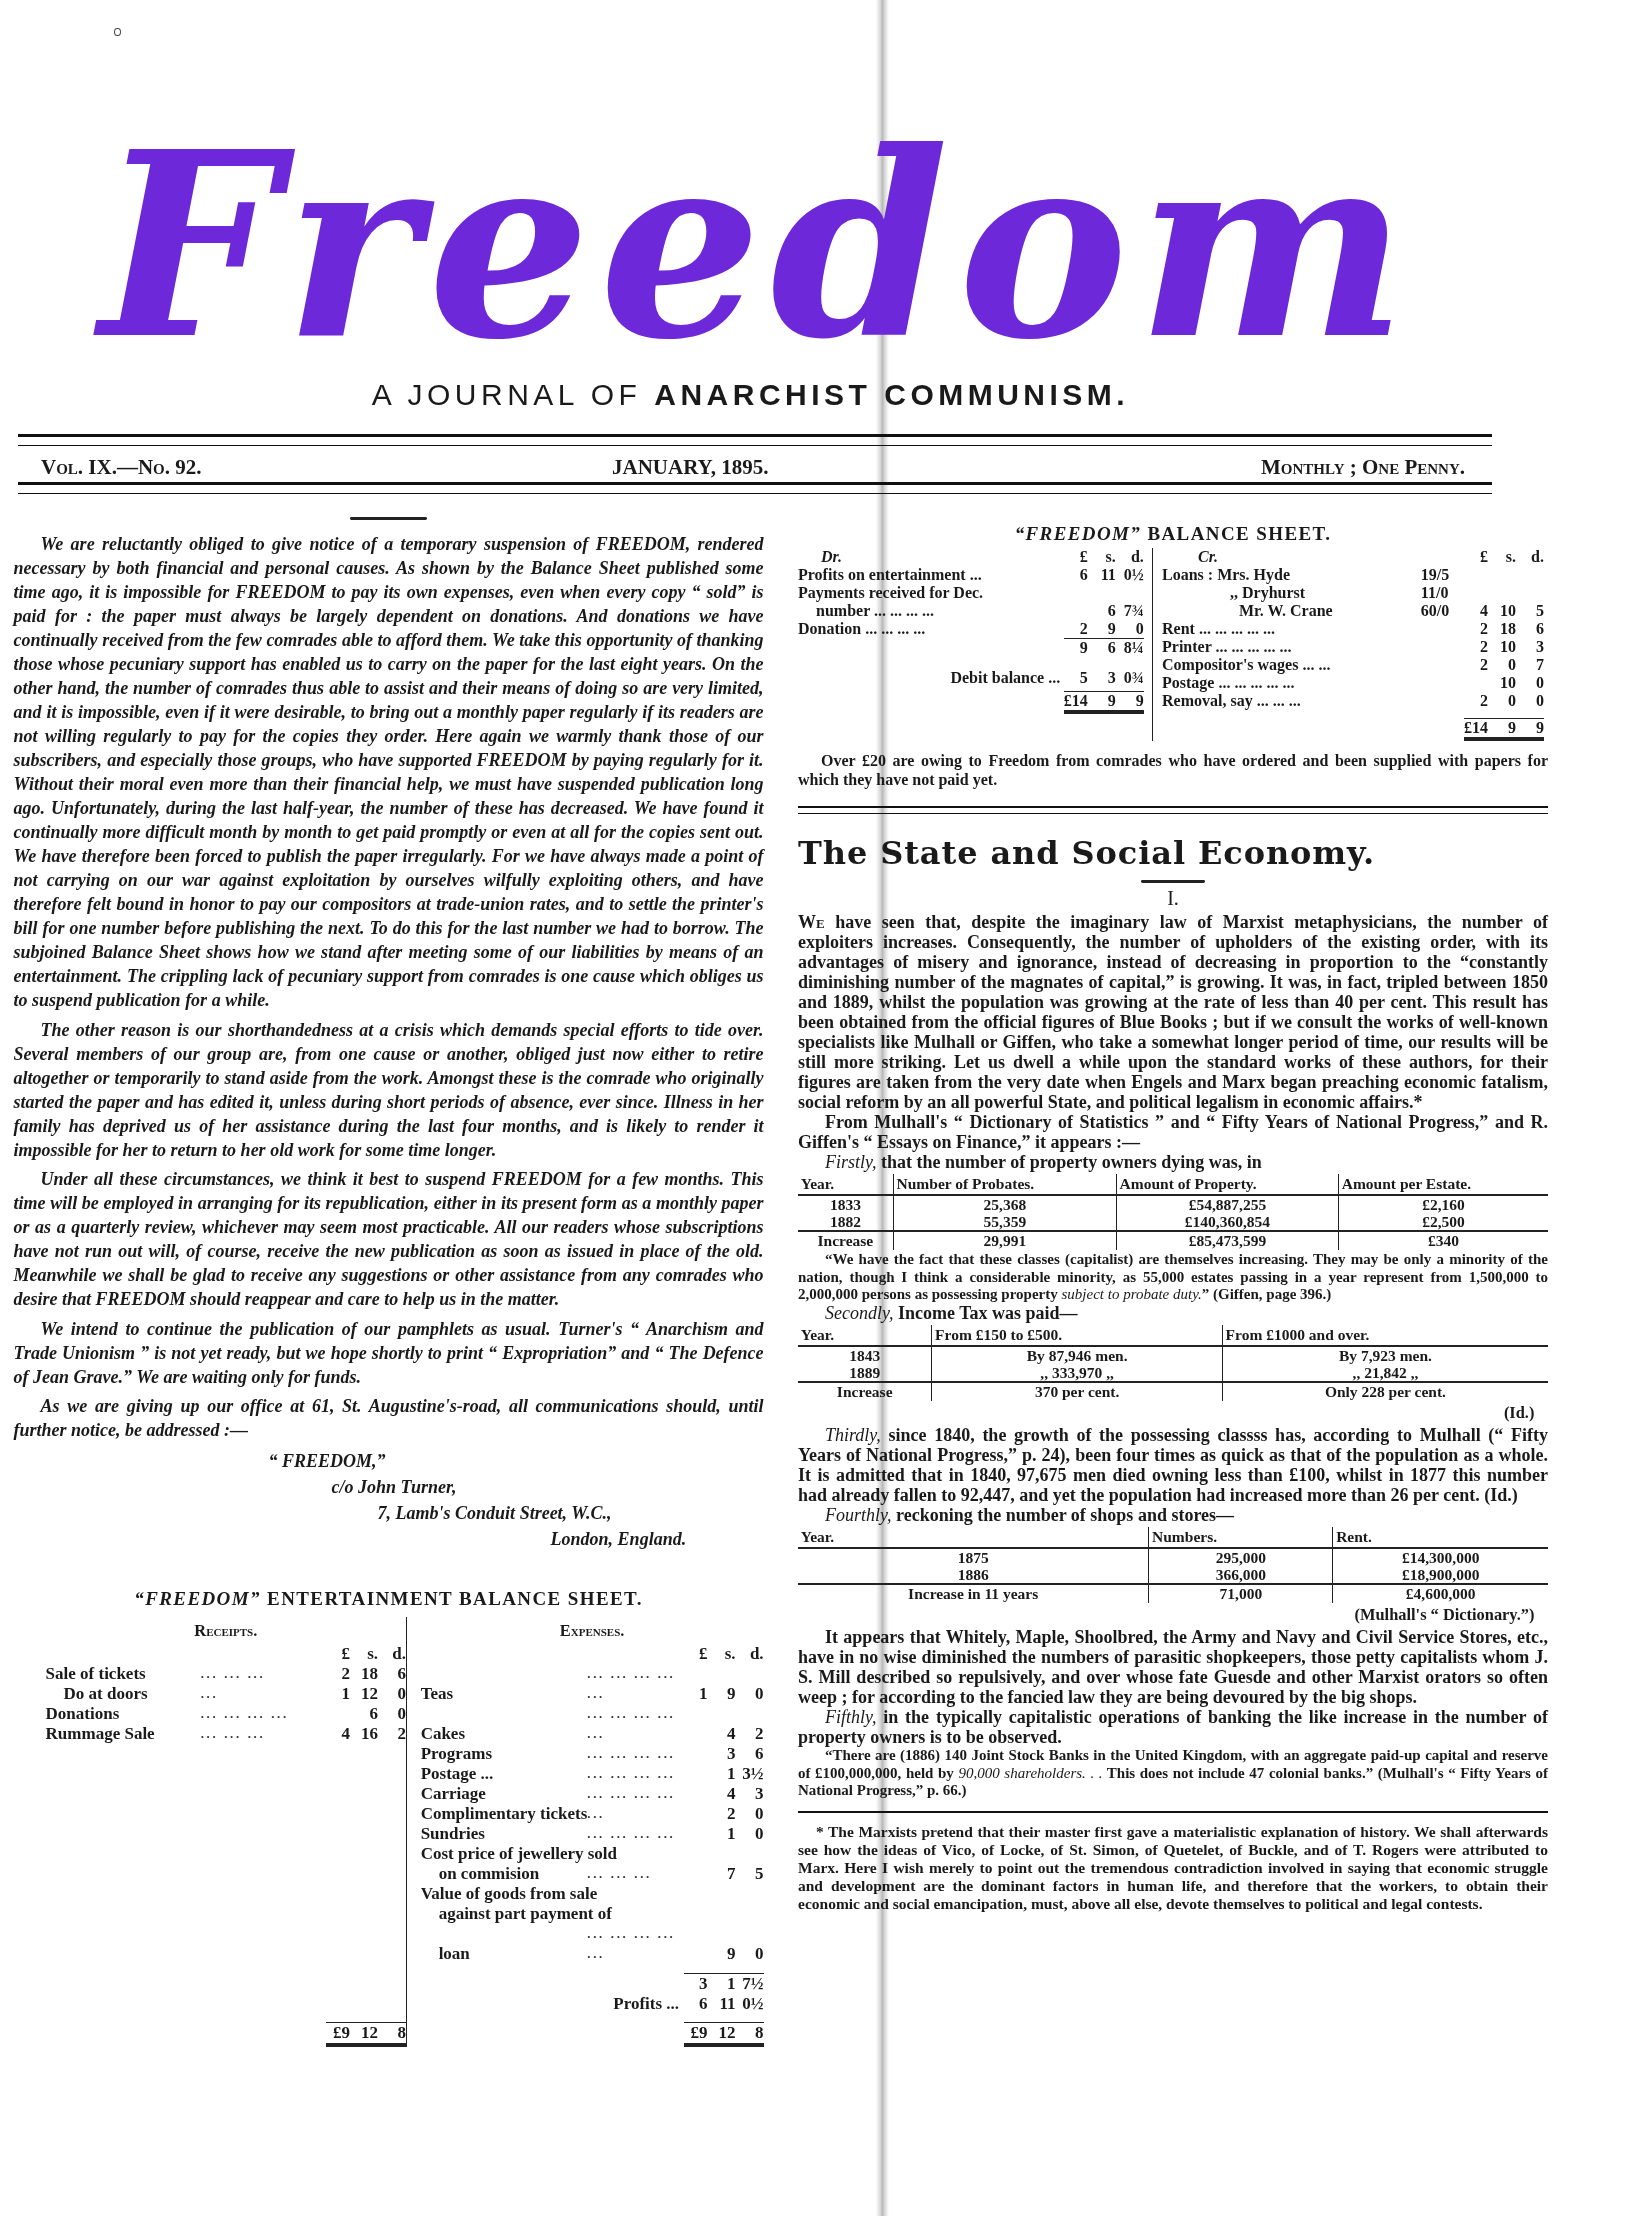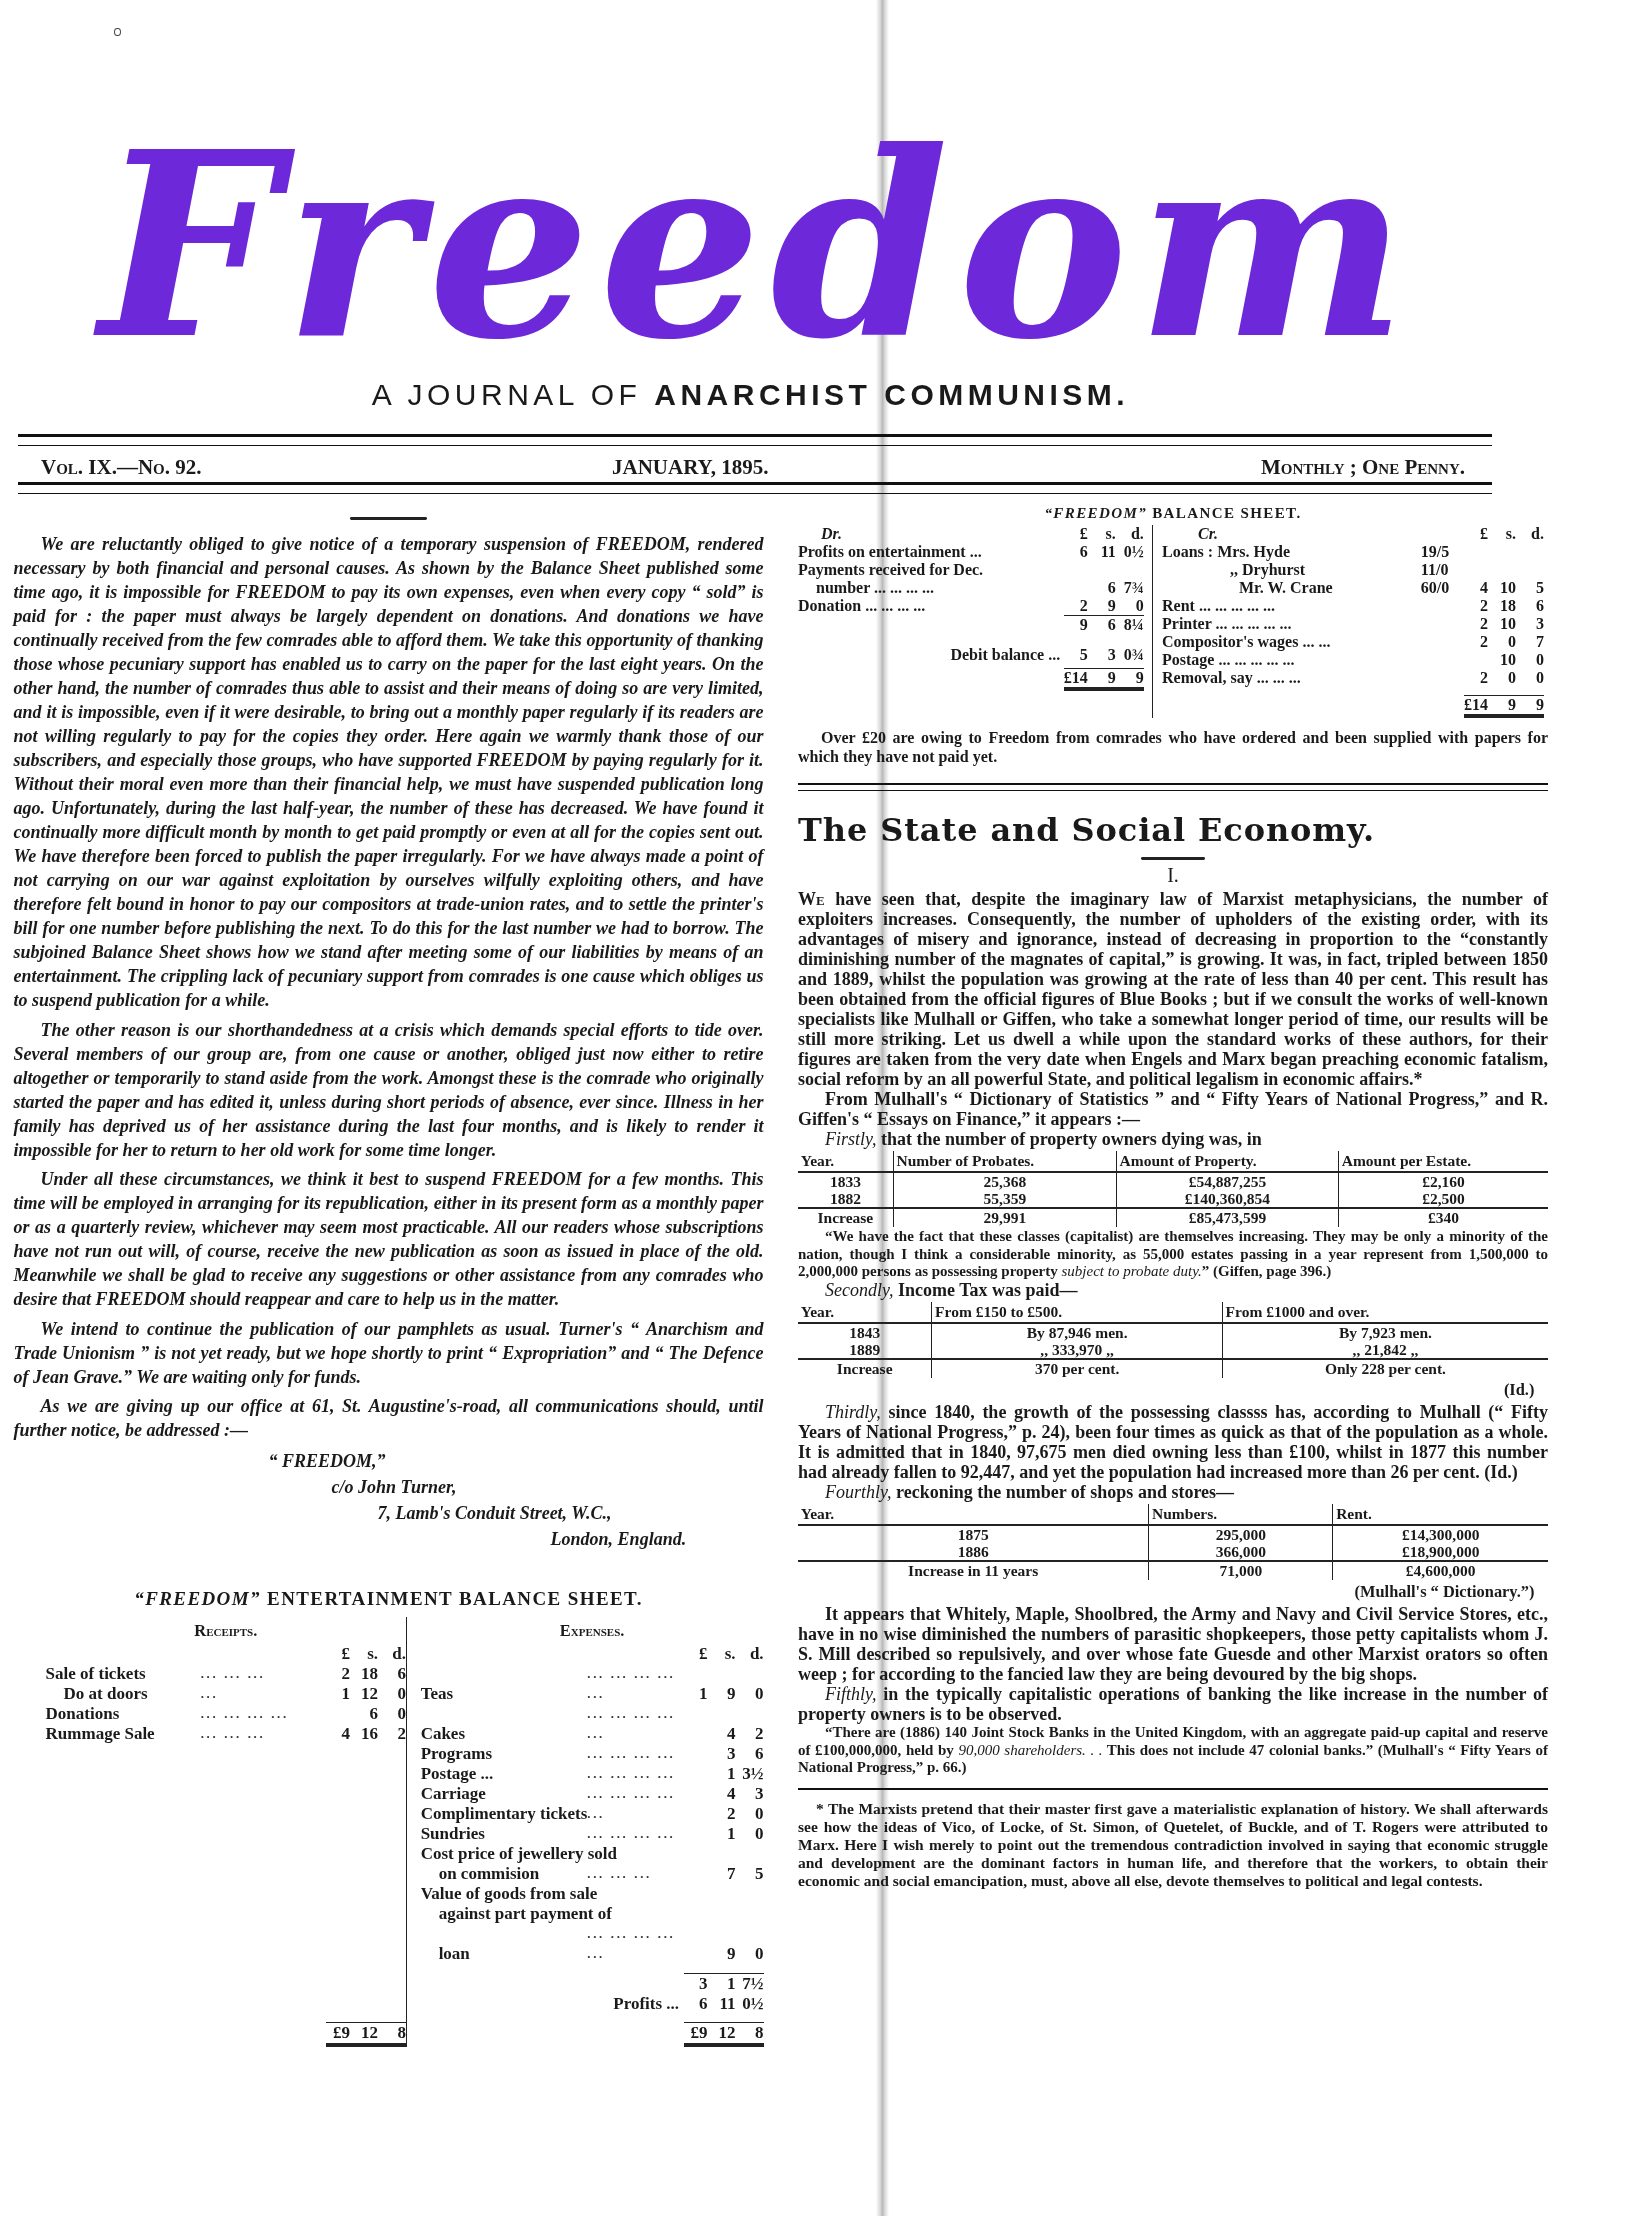--- a/index.html
+++ b/index.html
@@ -60,21 +60,21 @@
   .ledger td { padding: 0; line-height: 20px; vertical-align: bottom; }
   .ledger td.num { text-align: right; width: 28px; }
   .ledger td.num.l { width: 24px; }
   .ledger td.lbl { white-space: nowrap; }
   .ledger td.dots { color: #333; letter-spacing: 2.7px; font-size: 12.7px; }
   .ledger tr.rule td.num { border-top: 1.8px solid #222; }
   .ledger tr.dbl td.num { border-bottom: 4.5px solid #222; }
   .ledger .indent { padding-left: 18px; }
 
   
-  .bs-title { text-align: center; font-family: "Liberation Serif", serif; font-size: 15px; font-weight: bold; letter-spacing: 1.4px; margin-top: 0; }
+  .bs-title { text-align: center; font-family: "Liberation Serif", serif; font-size: 19px; font-weight: bold; letter-spacing: 1.4px; margin-top: 18px; }
   .bs-wrap { display: flex; margin-top: 2.7px; }
   .bs-dr { width: 355px; border-right: 1.8px solid #222; padding-right: 8.2px; box-sizing: border-box; }
   .bs-cr { width: 391px; padding-left: 9px; box-sizing: border-box; }
   .bs .ledger { font-size: 16px; }
   .bs .ledger td { line-height: 18px; }
   .colhdr { font-style: italic; }
   .note {
     font-family: "Liberation Serif", serif; font-weight: bold; font-size: 16px; line-height: 19px;
     text-align: justify; text-indent: 23px; margin: 10px 0 0 0;
   }

